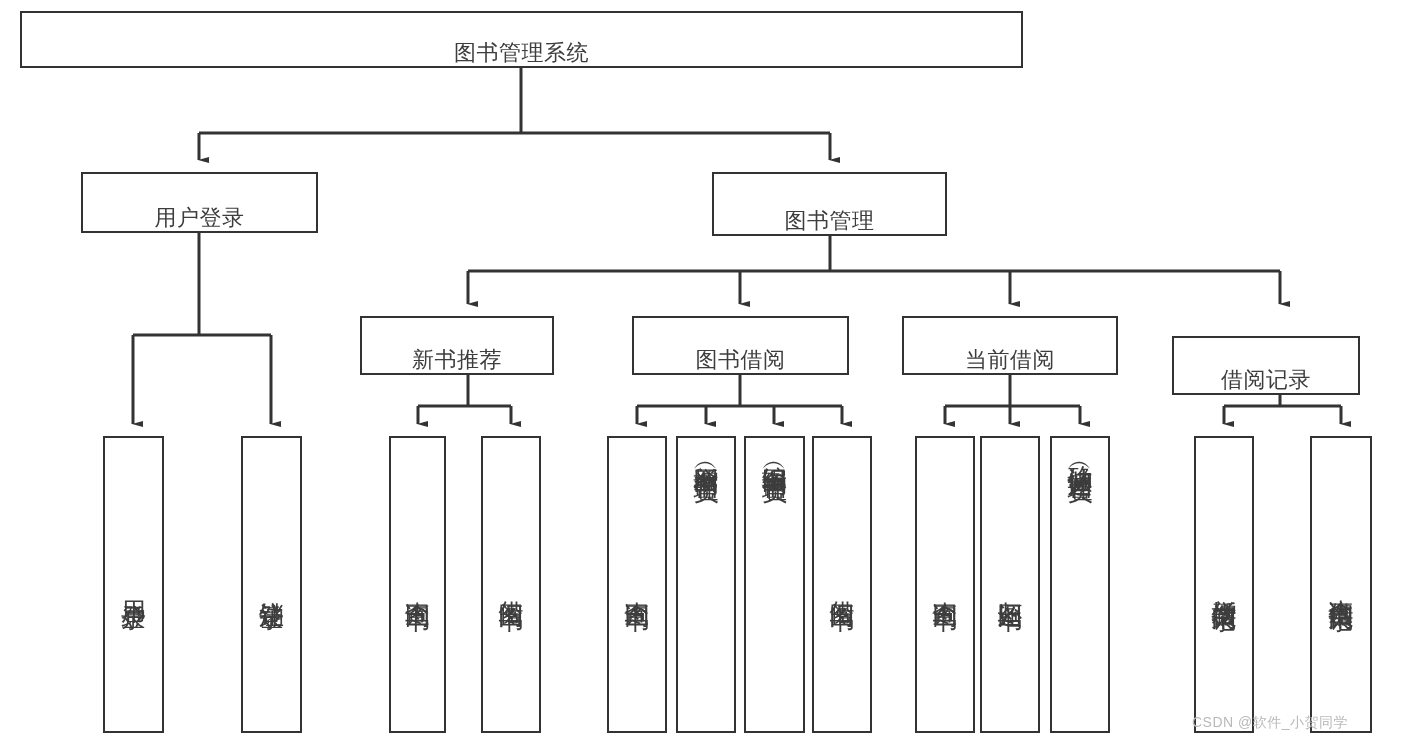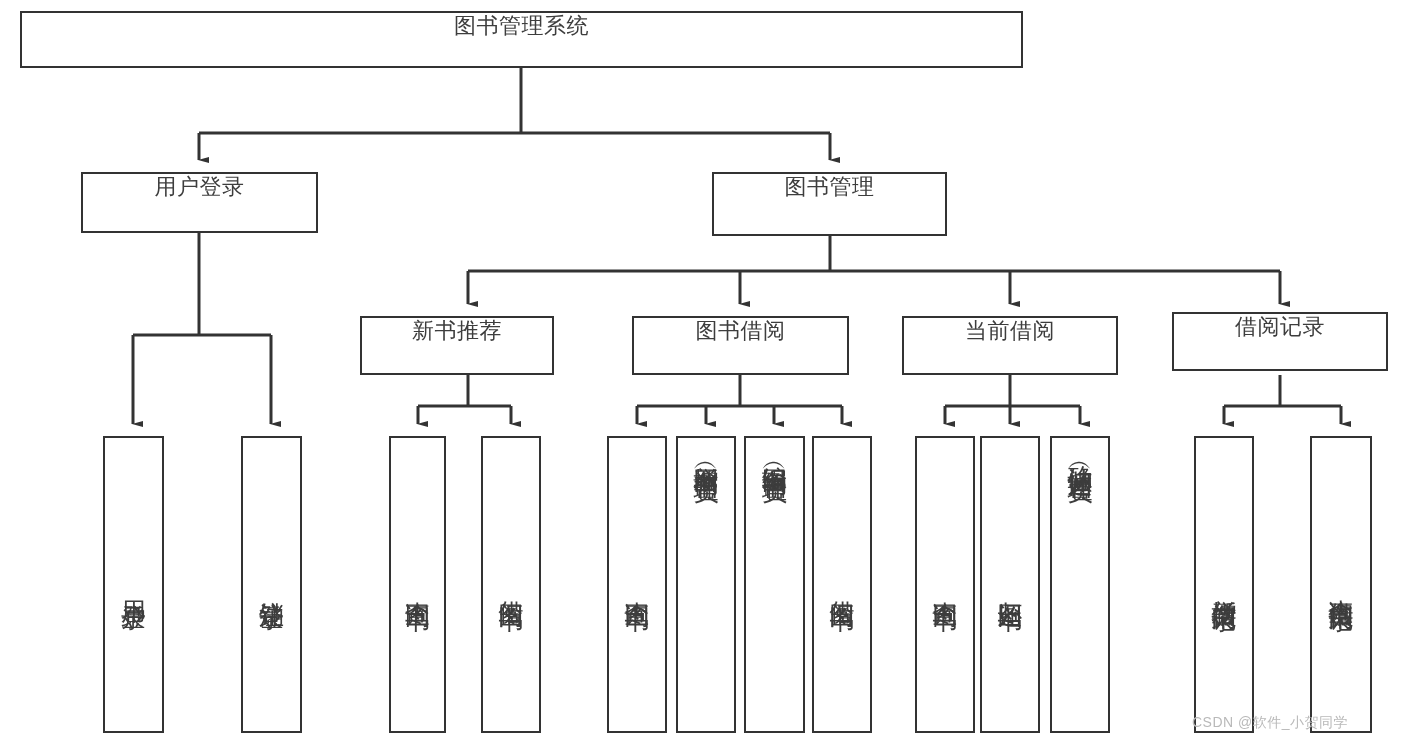--- a/index.html
+++ b/index.html
@@ -23,21 +23,21 @@
     top: 0;
     width: 1405px;
     height: 747px;
   }
   .node {
     position: absolute;
     box-sizing: border-box;
     border: 2px solid #333333;
     background: #ffffff;
     display: flex;
-    align-items: flex-start;
+    align-items: flex-end;
     justify-content: center;
     color: #3d3d3d;
     overflow: hidden;
   }
   .node .node-label {
     display: block;
     text-align: center;
     line-height: 1.18;
     letter-spacing: 0.5px;
   }
@@ -137,21 +137,21 @@
 
   <div class="node horizontal" id="node-l3-0" style="left: 360px; top: 316px; width: 194px; height: 59px;">
     <span class="node-label">新书推荐</span>
   </div>
   <div class="node horizontal" id="node-l3-1" style="left: 632px; top: 316px; width: 217px; height: 59px; font-family: Liberation Serif, serif;">
     <span class="node-label">图书借阅</span>
   </div>
   <div class="node horizontal" id="node-l3-2" style="left: 902px; top: 316px; width: 216px; height: 59px;">
     <span class="node-label">当前借阅</span>
   </div>
-  <div class="node horizontal" id="node-l3-3" style="left: 1172px; top: 312px; width: 216px; height: 59px;">
+  <div class="node horizontal" id="node-l3-3" style="left: 1172px; top: 336px; width: 188px; height: 59px;">
     <span class="node-label">借阅记录</span>
   </div>
 
   <div class="node vertical centered" id="node-leaf-0" style="left: 103px; top: 436px; width: 61px; height: 297px;">
     <span class="node-label">用户登录</span>
   </div>
   <div class="node vertical centered" id="node-leaf-1" style="left: 241px; top: 436px; width: 61px; height: 297px;">
     <span class="node-label">注销登录</span>
   </div>
   <div class="node vertical centered" id="node-leaf-2" style="left: 389px; top: 436px; width: 57px; height: 297px;">

